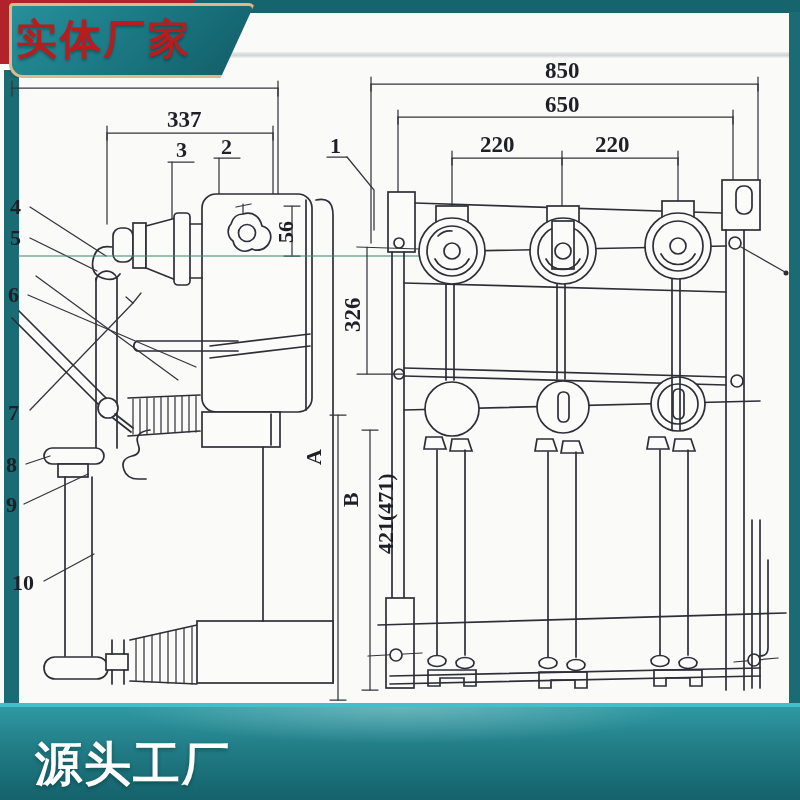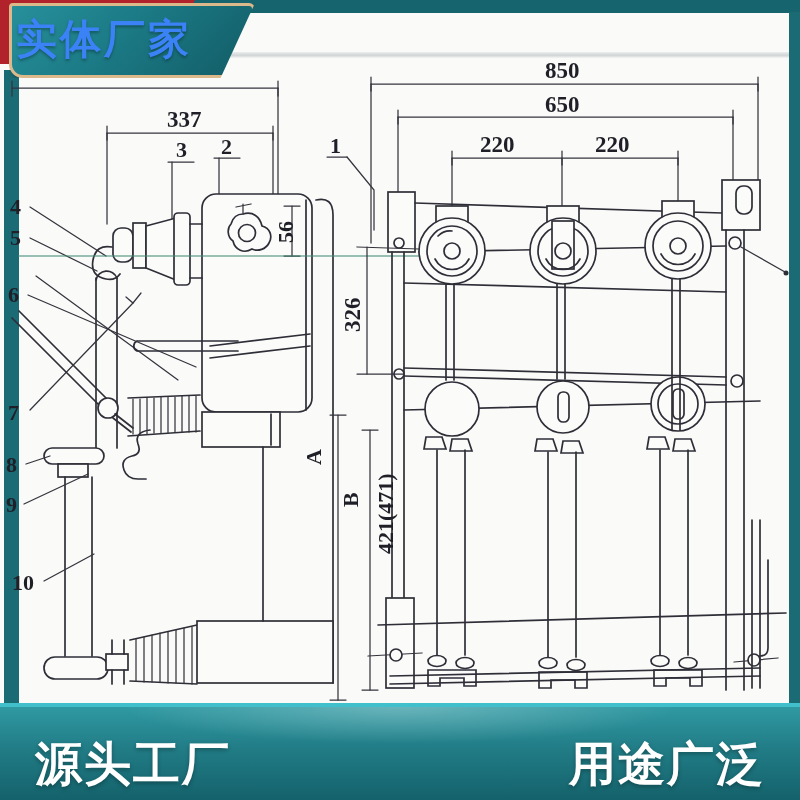--- a/index.html
+++ b/index.html
@@ -18,21 +18,21 @@
   #ribbon-wrap{left:0;top:0;width:280px;height:90px;z-index:5;}
   #ribbon-red{position:absolute;left:0;top:0;width:205px;height:64px;
      clip-path:polygon(0 0,195px 0,188px 13px,14px 13px,14px 64px,0 64px);
      background:#b1222b;}
   #ribbon-body{position:absolute;left:9px;top:3px;width:240px;height:69px;
      background:linear-gradient(135deg,#27909b 0%,#1b7a85 45%,#125c66 100%);
      border:3px solid #dcb98a;border-radius:4px 6px 14px 14px;
      clip-path:polygon(0 0,100% 0,86% 100%,0 100%);
      box-shadow:2px 3px 5px rgba(0,0,0,.25);}
   #ribbon-text{position:absolute;left:16px;top:12px;width:200px;
-     font-size:41px;font-weight:bold;color:#3b82f6;letter-spacing:3px;
+     font-size:41px;font-weight:bold;color:#b91c1c;letter-spacing:3px;
      text-shadow:0 2px 3px rgba(0,0,0,.3);white-space:nowrap;}
   
   #bottom-banner{left:0;top:703px;width:800px;height:97px;z-index:5;
      background:linear-gradient(180deg,#2f99a2 0%,#217c86 45%,#14626b 100%);
      border-top:4px solid #41bfca;box-sizing:border-box;}
   #bottom-banner:before{content:"";position:absolute;left:15%;top:0;width:70%;height:40%;
      background:radial-gradient(ellipse at 50% 0%,rgba(255,255,255,.28),rgba(255,255,255,0) 70%);}
   #banner-row{position:absolute;left:35px;right:35px;top:26px;
      display:flex;justify-content:space-between;}
   #banner-row span{font-size:47px;font-weight:bold;color:#ffffff;letter-spacing:2px;
@@ -358,15 +358,14 @@
 
 <div class="layer" id="ribbon-wrap">
   <div id="ribbon-red"></div>
   <div id="ribbon-body"></div>
   <div id="ribbon-text">实体厂家</div>
 </div>
 
 <div class="layer" id="bottom-banner">
   <div id="banner-row">
     <span>源头工厂</span>
-    <span>用途广泛</span>
   </div>
 </div>
 
 </body></html>

